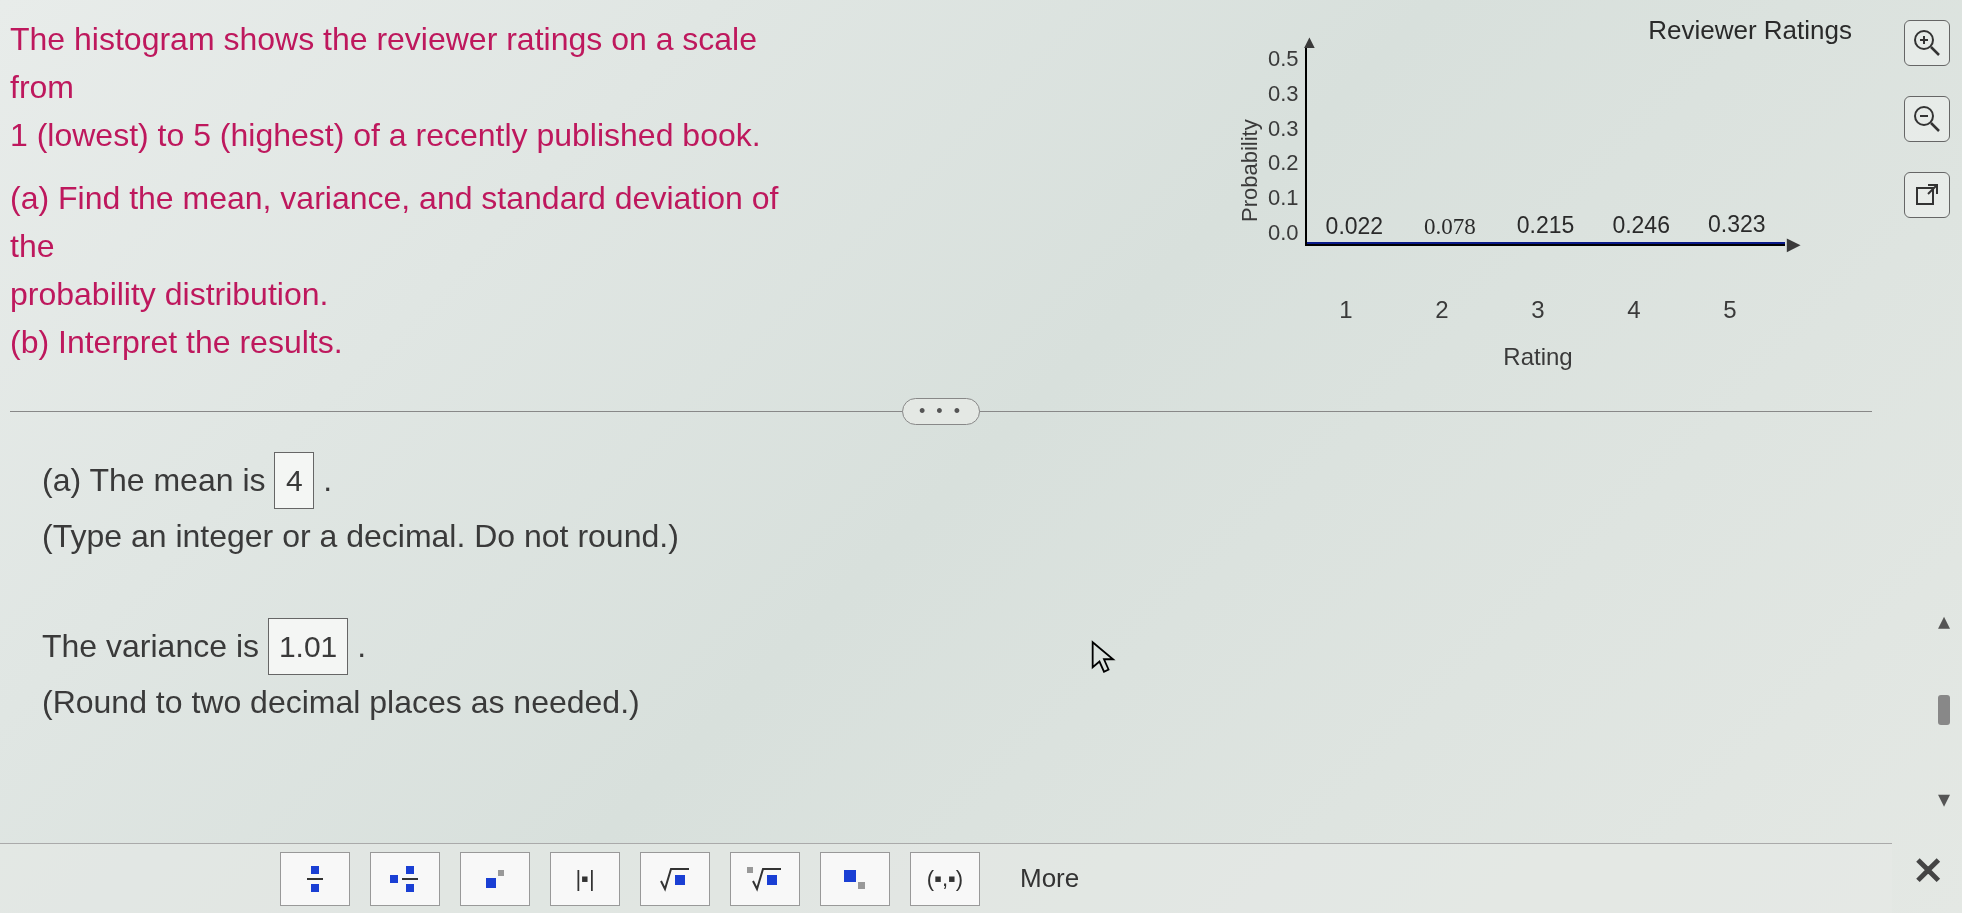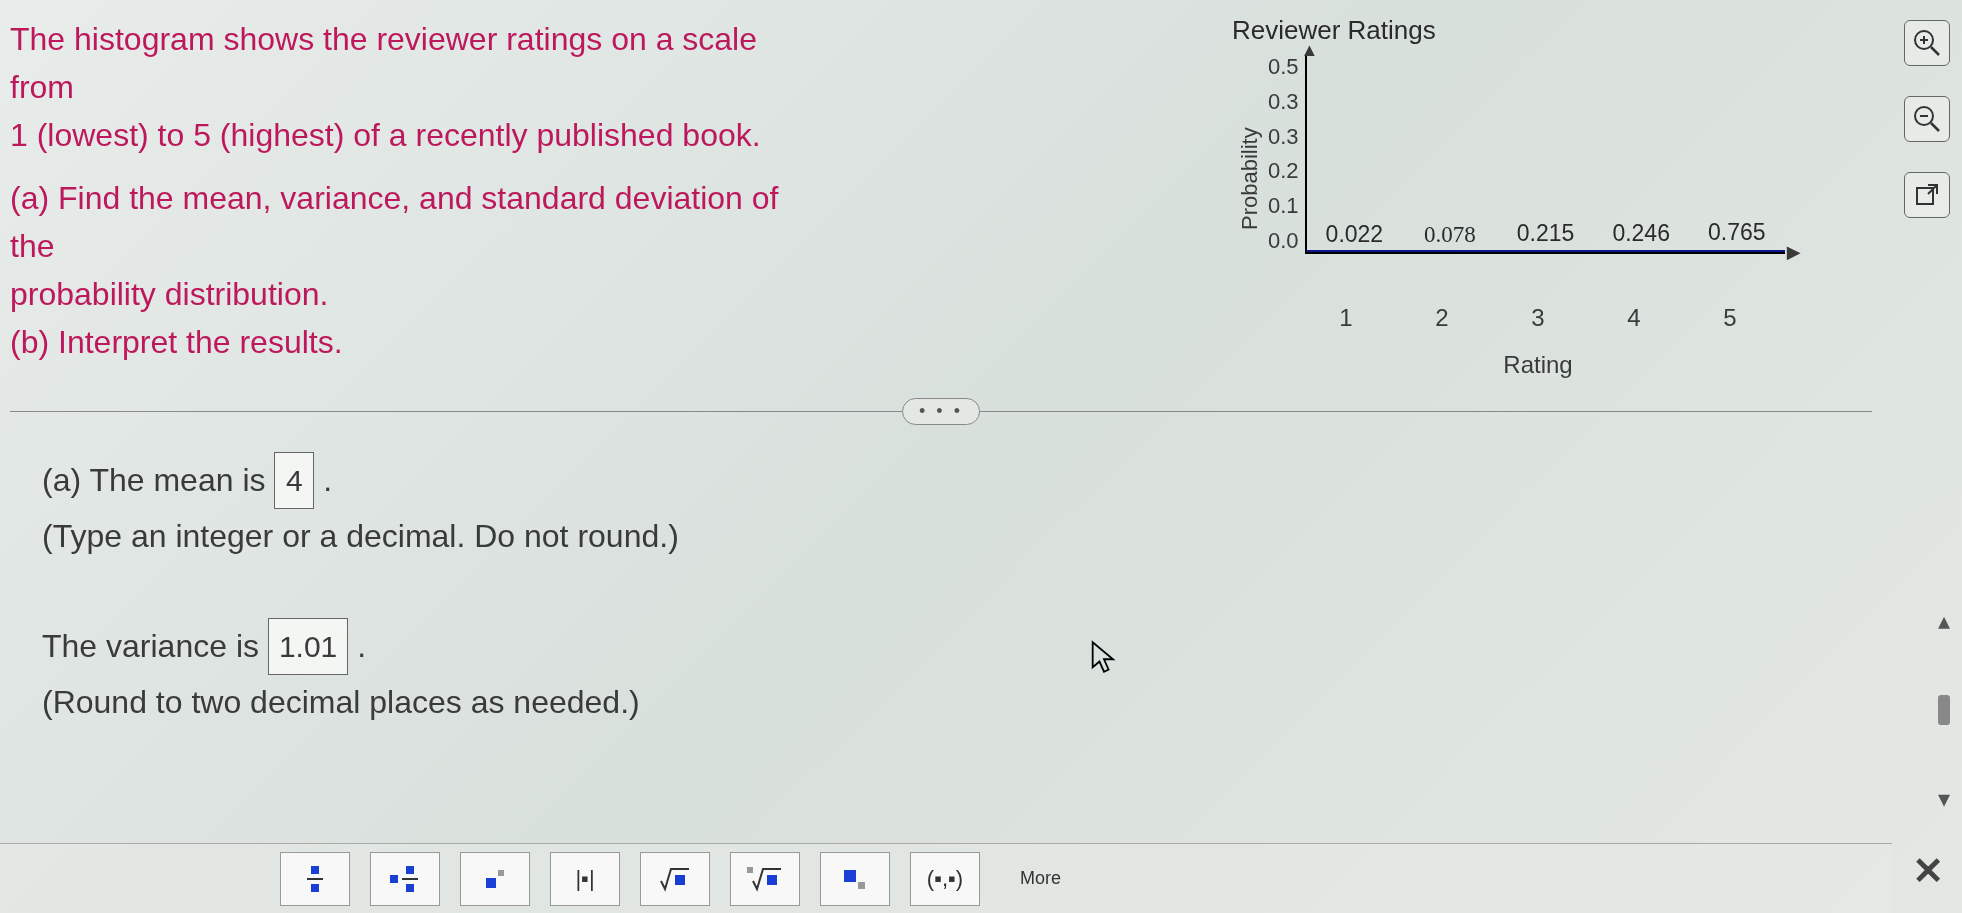--- a/index.html
+++ b/index.html
@@ -43,23 +43,23 @@
       max-width: 800px;
     }
     .problem-text p { margin-bottom: 15px; }
     .chart-container {
       width: 620px;
       height: 320px;
       position: relative;
       margin-right: 20px;
     }
     .chart-title {
-      text-align: left;
+      text-align: right;
       font-size: 26px;
-      margin-bottom: 8px;
+      margin-bottom: 0;
       color: #2a2a2a;
     }
     .chart-area {
       display: flex;
       height: 250px;
     }
     .y-label {
       writing-mode: vertical-rl;
       transform: rotate(180deg);
       font-size: 22px;
@@ -199,21 +199,21 @@
       justify-content: center;
       font-size: 22px;
       cursor: pointer;
       color: #333;
     }
     .math-btn.more {
       width: auto;
       padding: 0 20px;
       border: none;
       background: transparent;
-      font-size: 18px;
+      font-size: 26px;
     }
     .icon-btn {
       width: 46px;
       height: 46px;
       border: 1px solid #666;
       border-radius: 6px;
       display: flex;
       align-items: center;
       justify-content: center;
       cursor: pointer;
@@ -293,21 +293,21 @@
                 </div>
                 <div class="bar-wrapper">
                   <div class="bar-label" style="bottom: calc(43% + 4px);">0.215</div>
                   <div class="bar" style="height: 43%;"></div>
                 </div>
                 <div class="bar-wrapper">
                   <div class="bar-label" style="bottom: calc(49.2% + 4px);">0.246</div>
                   <div class="bar" style="height: 49.2%;"></div>
                 </div>
                 <div class="bar-wrapper">
-                  <div class="bar-label" style="bottom: calc(87.8% + 4px);">0.765</div>
+                  <div class="bar-label" style="bottom: calc(87.8% + 4px);">0.323</div>
                   <div class="bar" style="height: 87.8%;"></div>
                 </div>
               </div>
           </div>
         </div>
         <div class="x-ticks">
           <div class="x-tick">1</div>
           <div class="x-tick">2</div>
           <div class="x-tick">3</div>
           <div class="x-tick">4</div>

